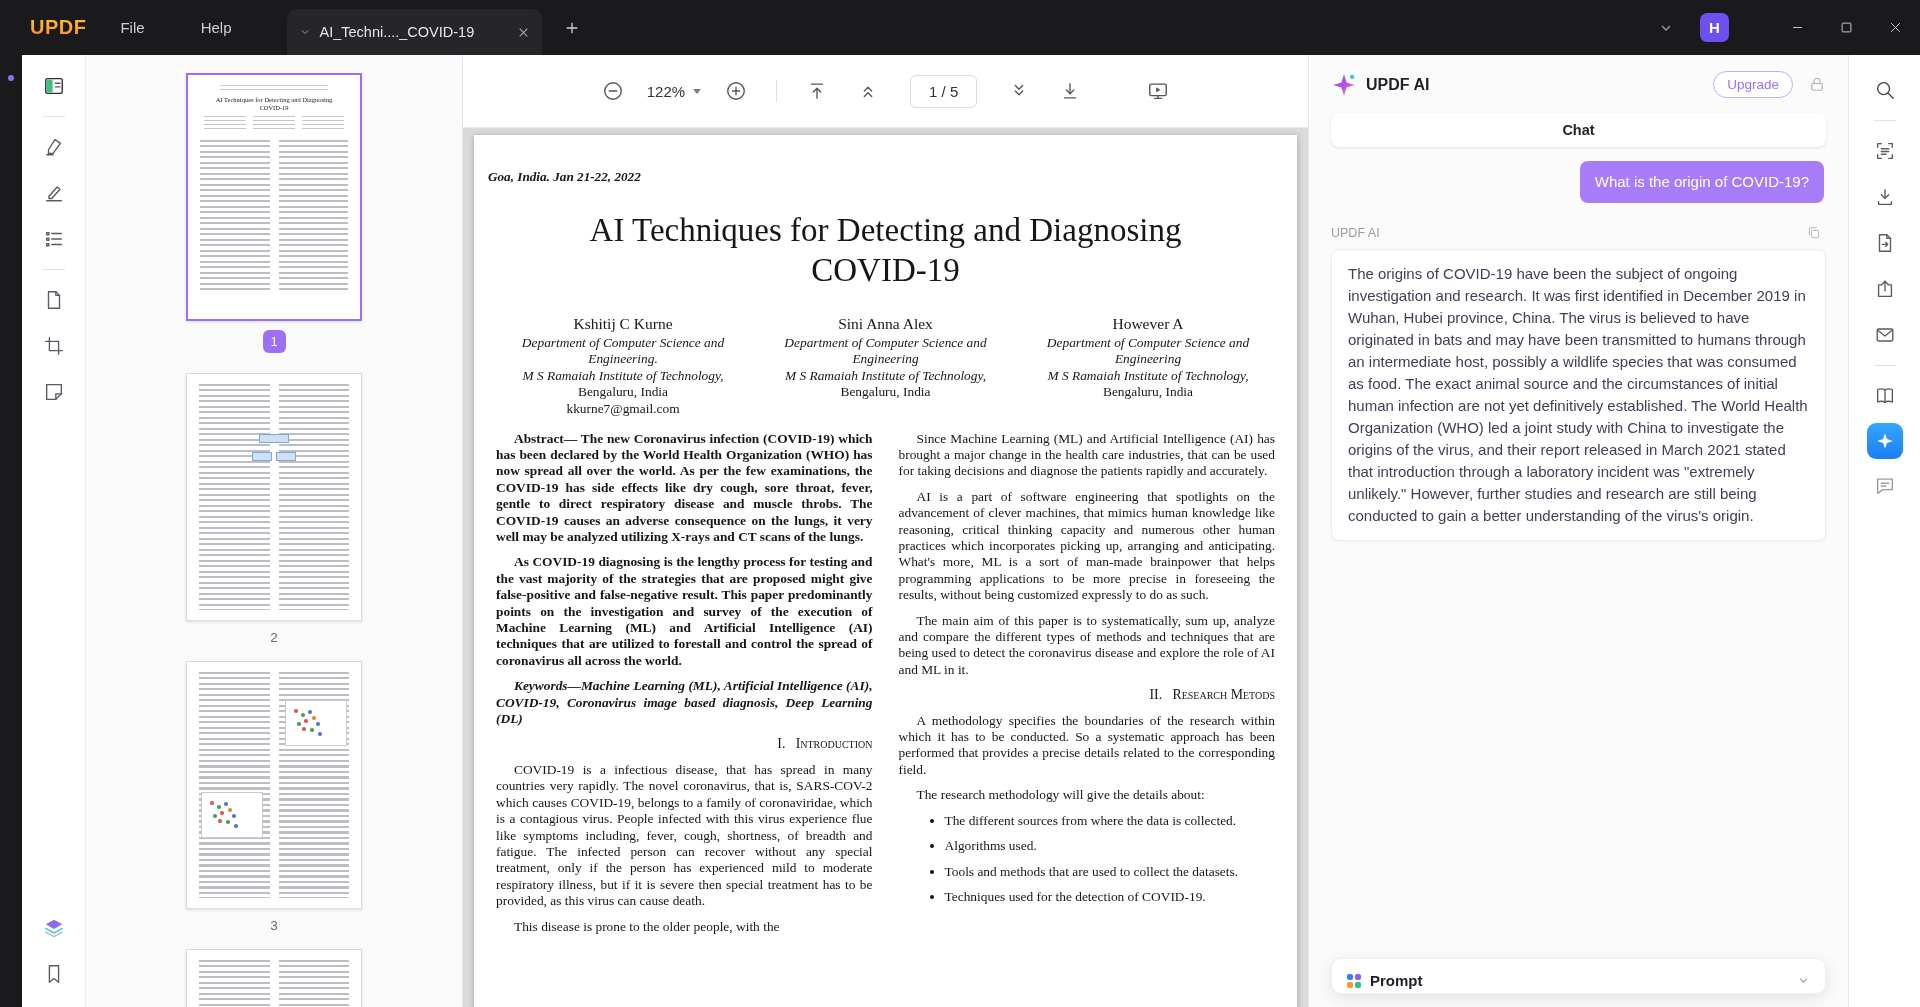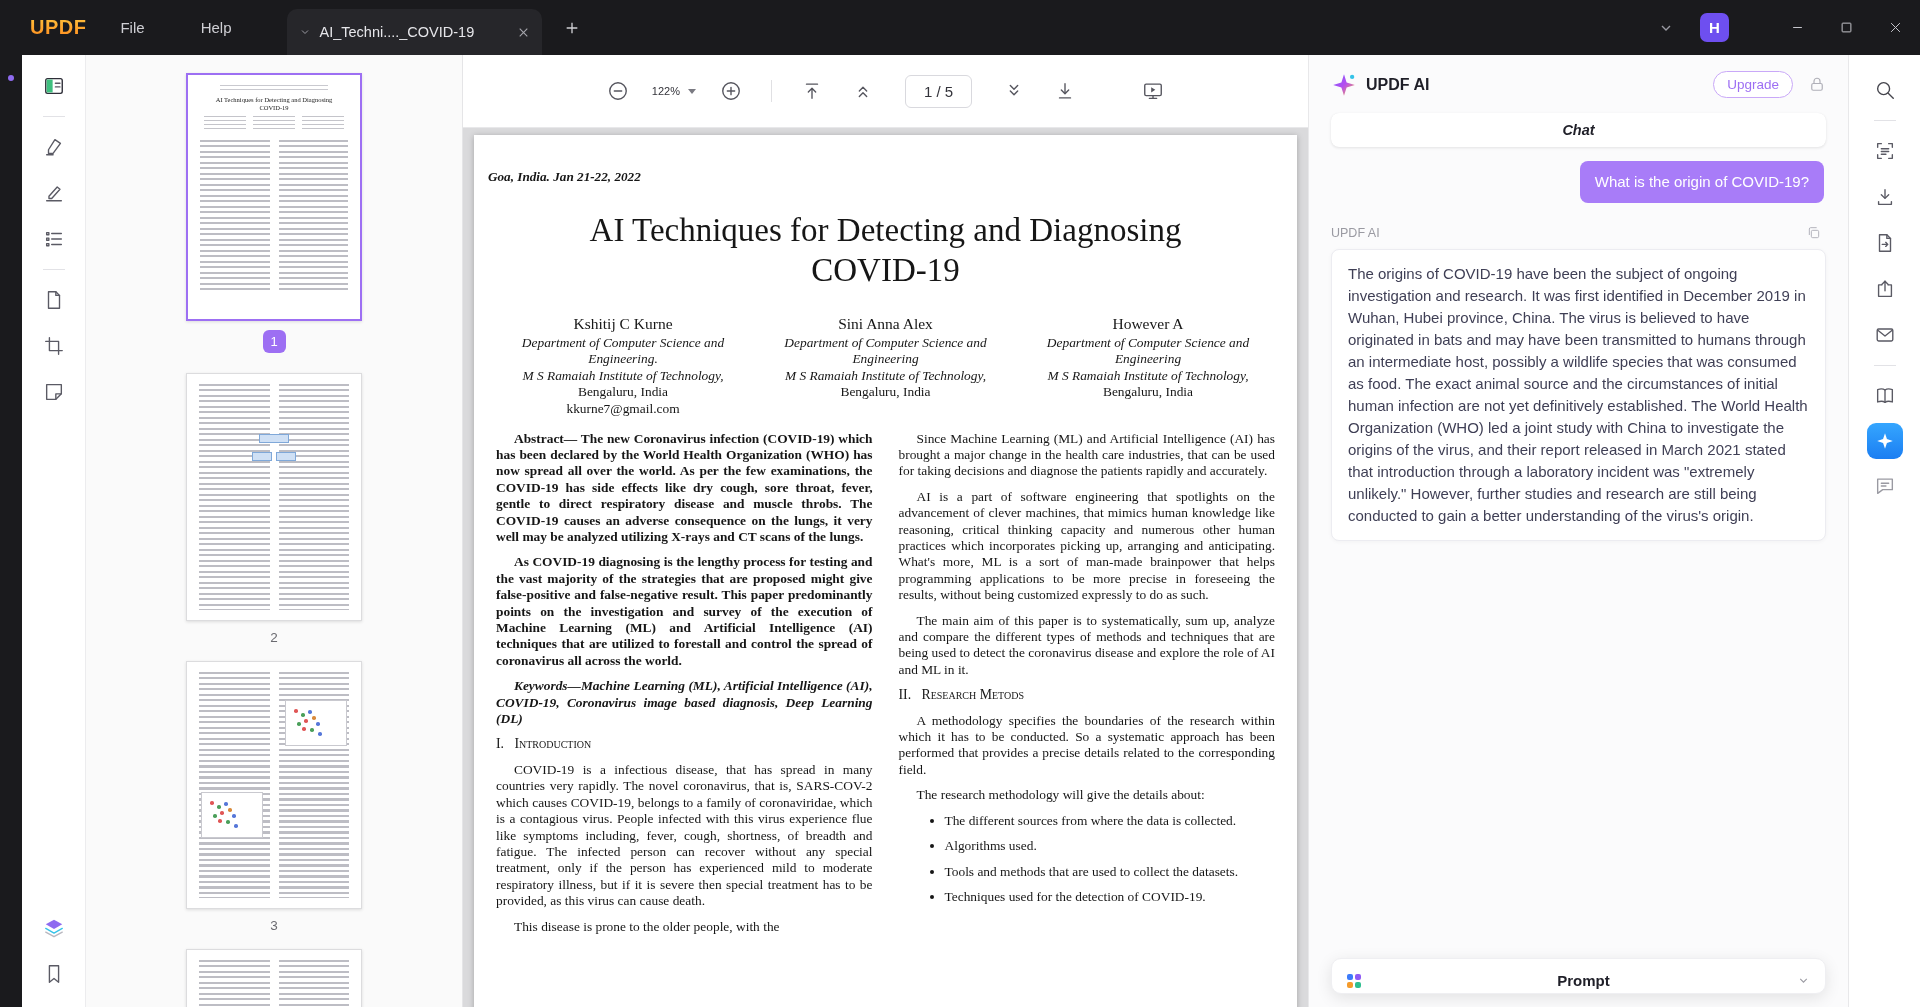--- a/index.html
+++ b/index.html
@@ -62,67 +62,67 @@
   .t-scatter { position:absolute; width:62px; height:46px; background:#fff; border:1px solid #c9c9cf; }
   .t-dots { position:absolute; left:8px; top:8px; width:3.5px; height:3.5px; border-radius:50%; background:#e05656;
             box-shadow:7px 4px 0 #4a9f5a, 14px 1px 0 #5677d9, 10px 10px 0 #e05656, 3px 13px 0 #4a9f5a,
                        18px 7px 0 #d98a3a, 22px 13px 0 #5677d9, 8px 18px 0 #e05656, 16px 19px 0 #4a9f5a, 24px 23px 0 #5677d9; }
 
   
   .doc-area { width:845px; display:flex; flex-direction:column; background:#dadadc; }
   .doc-toolbar { height:73px; background:#fff; border-bottom:1px solid #e8e8ea; display:flex; align-items:center; justify-content:center; gap:17px; flex:none; }
   .tbtn { background:none; border:none; width:34px; height:34px; display:flex; align-items:center; justify-content:center; }
   .tbtn svg { width:22px; height:22px; fill:none; stroke:#55555e; stroke-width:1.5; stroke-linecap:round; stroke-linejoin:round; }
-  .zoom-label { display:flex; align-items:center; gap:7px; font-size:11px; color:#33333a; }
+  .zoom-label { display:flex; align-items:center; gap:7px; font-size:15px; color:#33333a; }
   .zoom-label svg { width:10px; height:10px; fill:#7a7a82; }
   .vdiv { width:1px; height:22px; background:#e0e0e3; margin:0 6px; }
   .page-box { border:1px solid #d9d9de; border-radius:6px; padding:7px 18px; font-size:15px; color:#33333a; margin:0 8px; }
   .doc-scroll { flex:1; overflow:hidden; }
 
   .page { width:823px; height:1200px; margin:7px auto 0; background:#fff; box-shadow:0 1px 6px rgba(0,0,0,.25);
           padding:33px 22px 0; font-family:"Liberation Serif", serif; color:#161616; }
   .conf-header { font-size:13.2px; font-weight:bold; font-style:italic; line-height:18px; margin-left:-8px; }
   .paper-title { text-align:center; font-size:33px; line-height:40px; font-weight:400; margin-top:24px; }
   .authors { display:flex; justify-content:space-between; margin-top:26px; text-align:center; }
   .author { width:254px; font-size:13.4px; line-height:16.6px; }
   .author .name { font-size:15.5px; margin-bottom:2px; }
   .affil { font-style:italic; }
   .body-cols { display:flex; gap:26px; margin-top:13px; }
   .col { flex:1; font-size:13.4px; line-height:16.4px; text-align:justify; }
   .col p { margin:0 0 9px; text-indent:18px; }
   .bold-p { font-weight:bold; }
   .kw { font-weight:bold; font-style:italic; }
-  .sec-heading { text-align:left; font-variant:small-caps; font-size:13.8px; margin:14px 0 10px; text-indent:0 !important; }
+  .sec-heading { text-align:right; font-variant:small-caps; font-size:13.8px; margin:14px 0 10px; text-indent:0 !important; }
   ul.rm { margin:2px 0 0; padding-left:46px; }
   ul.rm li { margin-bottom:9px; text-align:justify; }
 
   
   .ai-panel { width:540px; background:#fbfbfc; border-left:1px solid #e8e8ea; position:relative; display:flex; flex-direction:column; }
   .ai-header { display:flex; align-items:center; padding:16px 22px 0; }
   .ai-logo { width:26px; height:26px; }
   .ai-brand { font-size:16px; font-weight:700; color:#1f1f28; margin-left:9px; flex:1; }
   .upgrade-btn { border:1px solid #c9a8f8; color:#9d6ff3; background:#fff; border-radius:15px; padding:5px 13px; font-size:13.5px; }
   .lock { width:18px; height:18px; stroke:#b0b0b8; fill:none; stroke-width:1.6; margin-left:15px; }
   .ai-tabs { margin:15px 22px 0; height:34px; background:#ececef; border-radius:8px; display:flex; flex:none; }
   .ai-tab { flex:1; display:flex; align-items:center; justify-content:center; font-size:14.5px; color:#4a4a55; border-radius:8px; }
-  .ai-tab.active { background:#fff; color:#1f1f28; font-weight:600; box-shadow:0 1px 3px rgba(0,0,0,.10);font-style:italic; }
+  .ai-tab.active { background:#fff; color:#1f1f28; font-weight:600; box-shadow:0 1px 3px rgba(0,0,0,.10); }
   .chat-scroll { flex:1; padding:14px 22px 0; overflow:hidden; }
   .user-bubble { background:#a87cf8; color:#fff; font-size:15px; line-height:20px; border-radius:8px;
                  padding:11px 15px; float:right; max-width:330px; margin-right:2px; }
   .asst-meta { clear:both; display:flex; align-items:center; padding-top:22px; margin-bottom:8px; }
   .asst-label { color:#9a9aa2; font-size:12.5px; flex:1; }
   .copy-ic { width:16px; height:16px; stroke:#b3b3bc; fill:none; stroke-width:1.5; margin-right:4px; }
   .asst-card { background:#fff; border:1px solid #ececf1; border-radius:8px; padding:13px 16px;
                font-size:15px; line-height:22px; color:#3f3f55; box-shadow:0 1px 4px rgba(0,0,0,.04); }
   .prompt-card { position:absolute; left:22px; right:22px; bottom:13px; background:#fff; border:1px solid #efeff2;
                  border-radius:10px; box-shadow:0 4px 16px rgba(0,0,0,.10); }
   .prompt-head { display:flex; align-items:center; padding:13px 15px 4px; }
   .dot-grid { display:grid; grid-template-columns:6px 6px; grid-gap:2px; margin-right:9px; }
   .dot-grid span { width:6px; height:6px; border-radius:2px; }
-  .prompt-title { font-size:15px; font-weight:600; color:#1f1f28; flex:1;text-align:center; }
+  .prompt-title { font-size:15px; font-weight:600; color:#1f1f28; flex:1; }
   .prompt-chevron { width:13px; height:13px; stroke:#9a9aa2; fill:none; stroke-width:2; }
   .prompt-input-row { display:flex; align-items:center; padding:6px 15px 14px; }
   .prompt-input { flex:1; border:none; outline:none; font-size:15px; color:#333; font-family:"Liberation Sans",sans-serif; }
   .prompt-input::placeholder { color:#b8b8c2; }
   .send-ic { width:20px; height:20px; }
 </style>
 </head>
 <body>
 
 <div class="titlebar">

